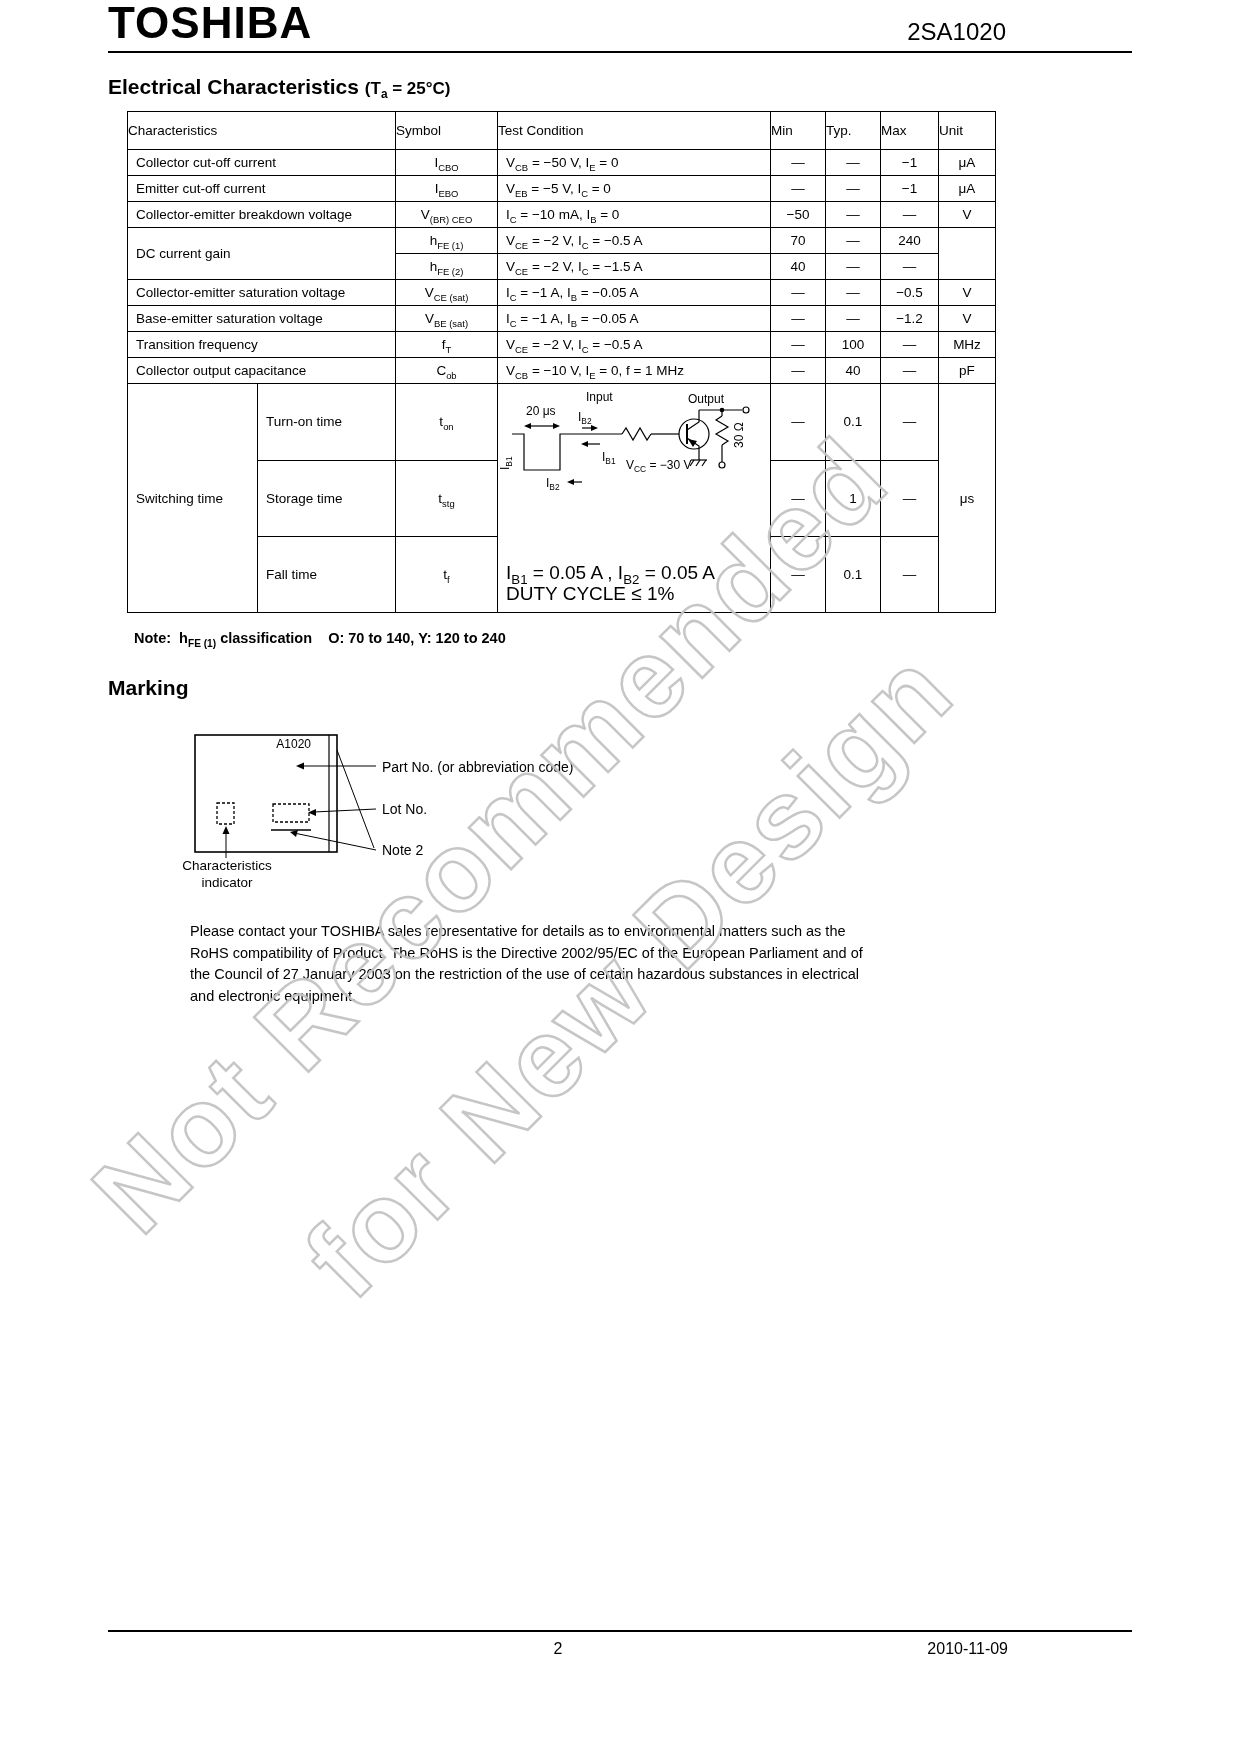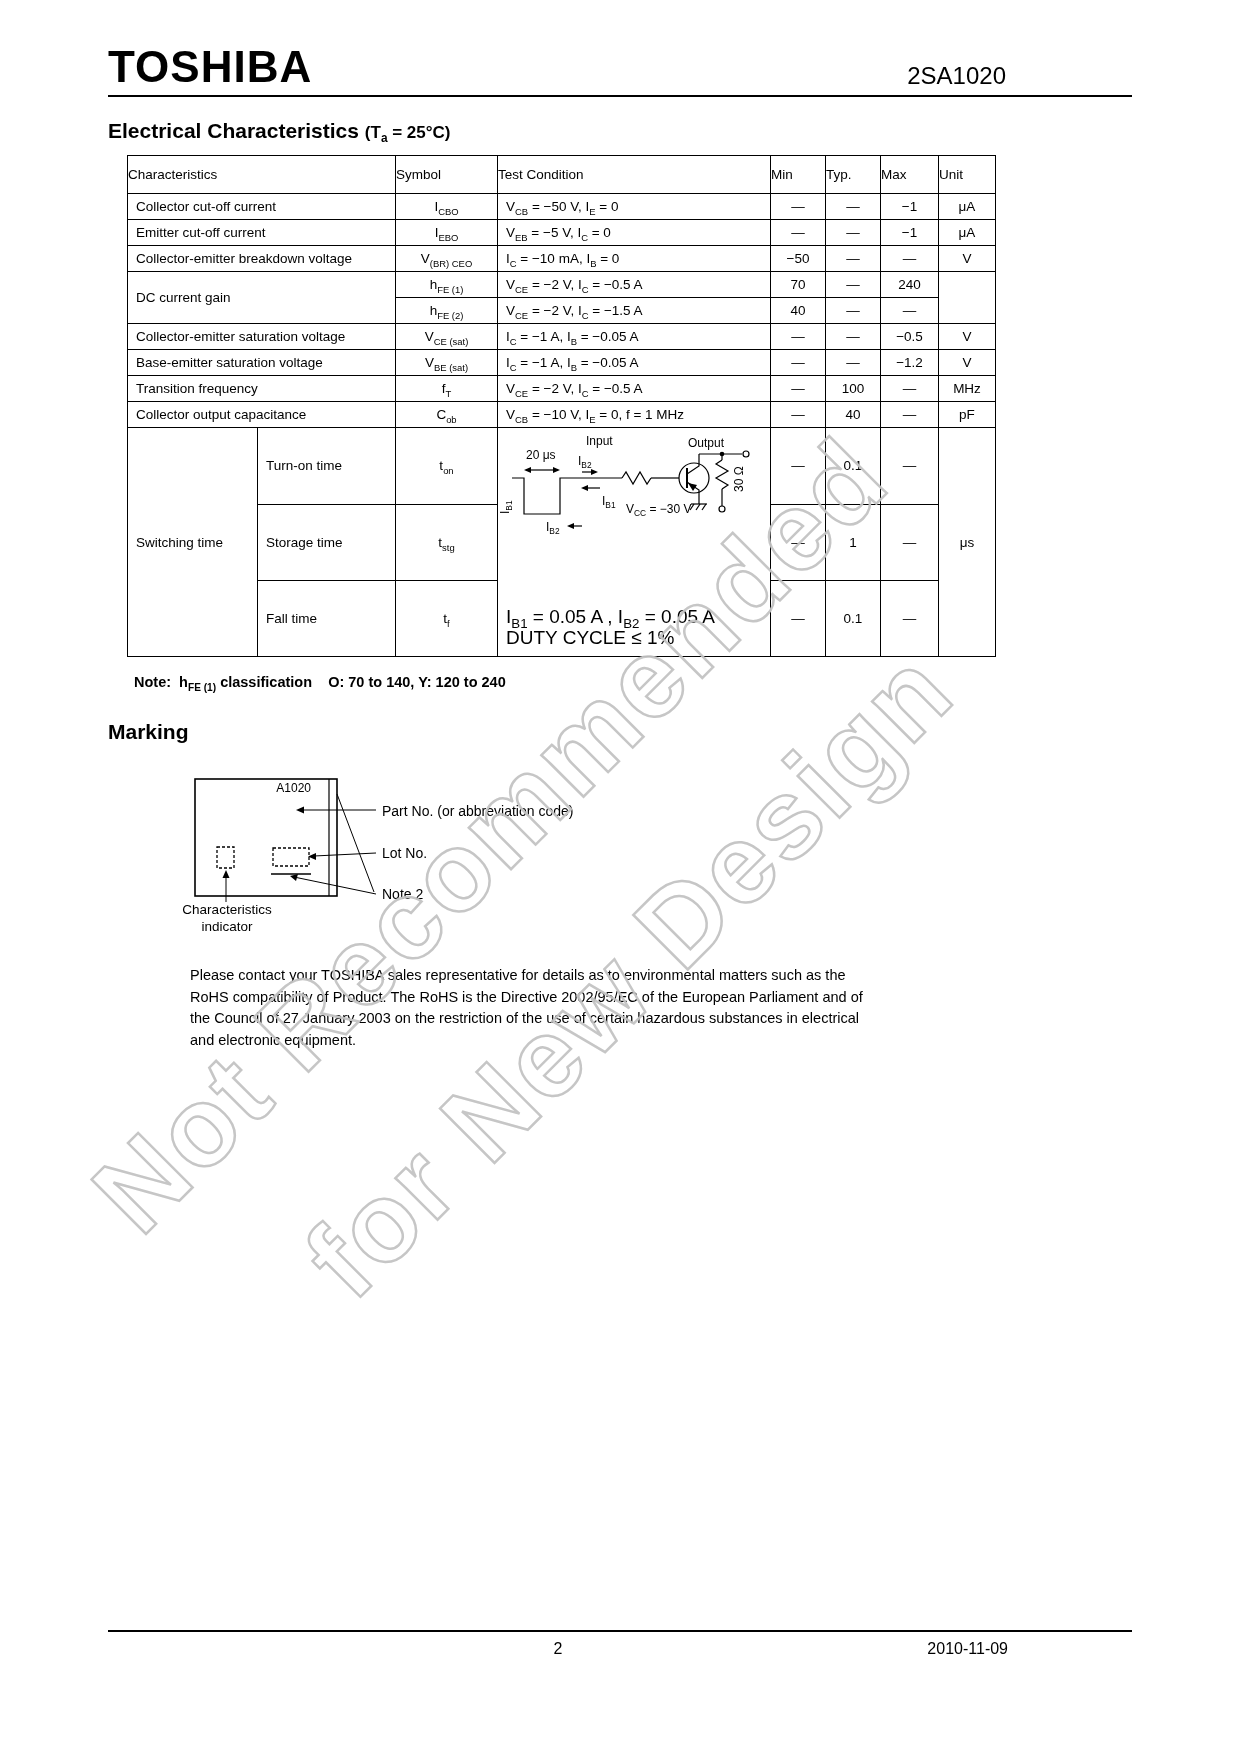--- a/index.html
+++ b/index.html
@@ -7,21 +7,21 @@
   .page { position:relative; width:1240px; height:1754px; background:#fff; overflow:hidden; }
   .inner { position:absolute; left:108px; top:0; width:1024px; }
 
   
   .watermark { position:absolute; left:-90px; top:709px; width:1300px; text-align:center;
     transform:rotate(-45deg); z-index:10; pointer-events:none;
     font-size:112px; font-weight:bold; letter-spacing:3px; line-height:196px;
     color:transparent; -webkit-text-stroke:2.5px #c3c3c3; opacity:.95; white-space:nowrap; }
 
   
-  .hdr { display:flex; justify-content:space-between; align-items:flex-end; width:898px; padding-top:44px; }
+  .hdr { display:flex; justify-content:space-between; align-items:flex-end; width:898px; }
   .brand { font-size:44px; font-weight:bold; letter-spacing:1px; line-height:1.05; }
   .partno { font-size:24px; }
   .rule { width:1024px; border-top:2px solid #000; }
   .rule-hdr { margin-top:5px; }
 
   .sec-title { font-size:21px; font-weight:bold; margin-top:22px; }
   .sec-title .cond { font-size:17px; }
   .sec-title.mk { margin-top:30px; }
 
   

